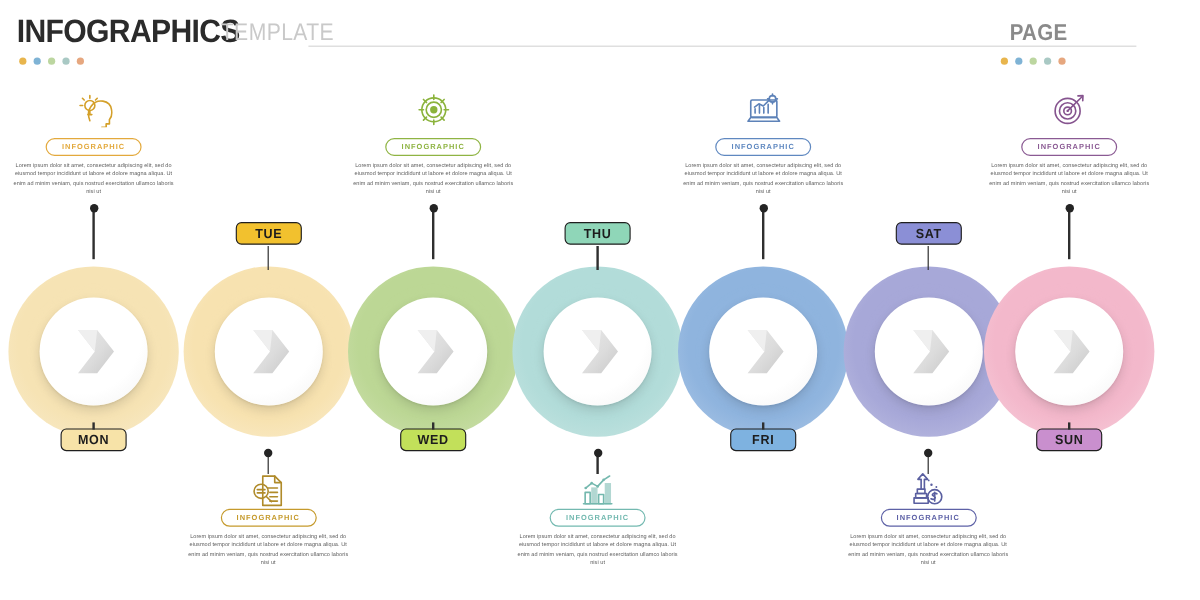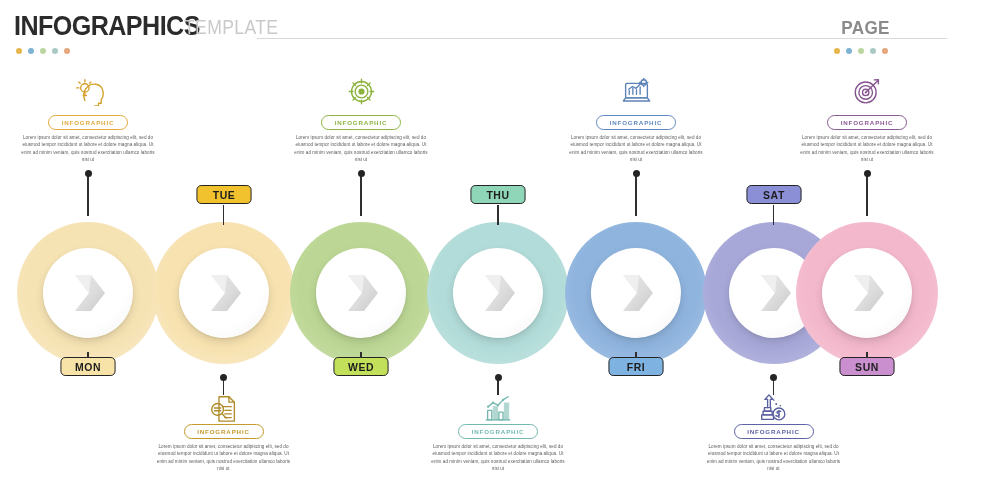--- a/index.html
+++ b/index.html
@@ -108,21 +108,21 @@
     <div class="dotrow right" id="dots-right">
         <div class="dot" style="background: rgb(232, 181, 77);"></div>
         <div class="dot" style="background: rgb(127, 179, 213);"></div>
         <div class="dot" style="background: rgb(188, 214, 160);"></div>
         <div class="dot" style="background: rgb(169, 201, 196);"></div>
         <div class="dot" style="background: rgb(230, 167, 127);"></div>
       </div>
   </div>
 
   <div id="cols">
-      <div class="col" style="left: 17px;">
+      <div class="col" style="left: 7px;">
         <div class="ringwrap" style="top: 222px;">
           <div class="ring" style="background: radial-gradient(circle at 50% 46%, rgb(246, 227, 180) 60%, rgb(249, 237, 207) 100%);"></div>
           <div class="ring-inner-shade" style="background: rgb(246, 227, 180);"></div>
           <div class="hub"></div>
           <div class="chev"><svg viewBox="0 0 90 90" width="90" height="90">
               <defs>
                 <linearGradient id="cg" x1="0" y1="0" x2="1" y2="1">
                   <stop offset="0%" stop-color="#e8e8e8"></stop>
                   <stop offset="55%" stop-color="#dcdcdc"></stop>
                   <stop offset="100%" stop-color="#c9c9c9"></stop>
@@ -315,21 +315,21 @@
             <circle cx="23" cy="22" r="6.5" stroke="#5a5fa0" fill="none" stroke-width="1.5" stroke-linecap="round" stroke-linejoin="round"></circle>
             <path stroke="#5a5fa0" fill="none" stroke-width="1.5" stroke-linecap="round" stroke-linejoin="round" d="M23 18 l0 8 M25 19.3 q-2 -1.2 -3.6 0 q-1.4 1.2 0.6 2.1 q2.4 1 1 2.4 q-1.4 1.3 -3.4 0.1"></path>
             <circle cx="20" cy="11" r="1.1" fill="#5a5fa0" stroke="none"></circle>
             <circle cx="24.5" cy="13" r="0.9" fill="#5a5fa0" stroke="none"></circle>
             <circle cx="17.5" cy="7" r="0.8" fill="#5a5fa0" stroke="none"></circle>
           </svg>
         </div>
         <div class="infopill" style="color: rgb(93, 97, 166); top: 424px;">INFOGRAPHIC</div>
         <div class="body" style="top: 443px;">Lorem ipsum dolor sit amet, consectetur adipiscing elit, sed do eiusmod tempor incididunt ut labore et dolore magna aliqua. Ut enim ad minim veniam, quis nostrud exercitation ullamco laboris nisi ut</div>
       </div>
-      <div class="col" style="left: 796px;">
+      <div class="col" style="left: 820px;">
         <div class="ringwrap" style="top: 222px;">
           <div class="ring" style="background: radial-gradient(circle at 50% 46%, rgb(243, 184, 203) 60%, rgb(248, 210, 222) 100%);"></div>
           <div class="ring-inner-shade" style="background: rgb(243, 184, 203);"></div>
           <div class="hub"></div>
           <div class="chev"><svg viewBox="0 0 90 90" width="90" height="90">
               <defs>
                 <linearGradient id="cg" x1="0" y1="0" x2="1" y2="1">
                   <stop offset="0%" stop-color="#e8e8e8"></stop>
                   <stop offset="55%" stop-color="#dcdcdc"></stop>
                   <stop offset="100%" stop-color="#c9c9c9"></stop>

